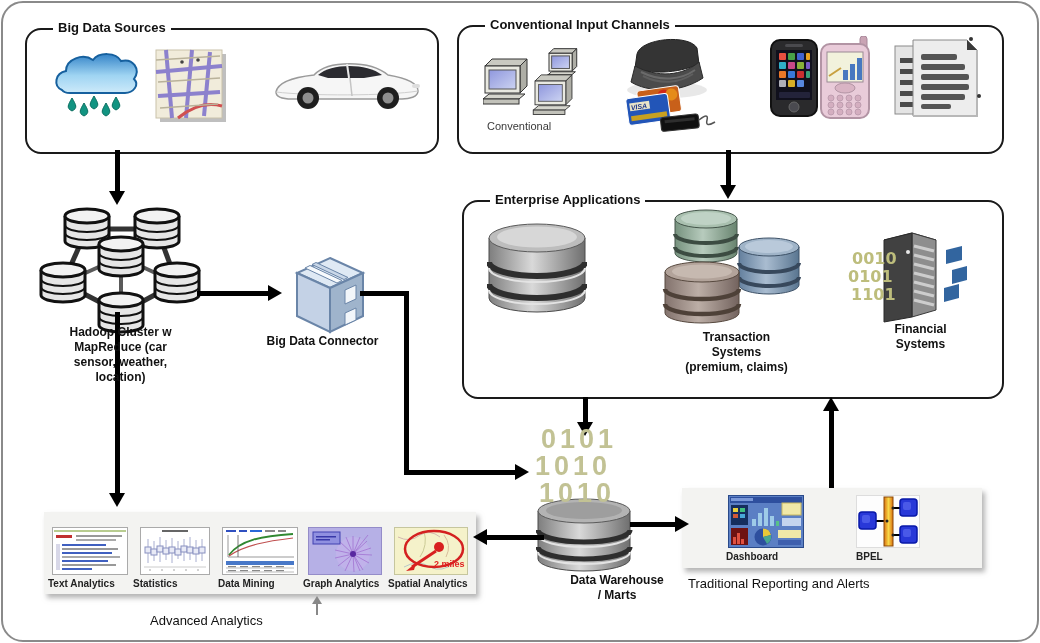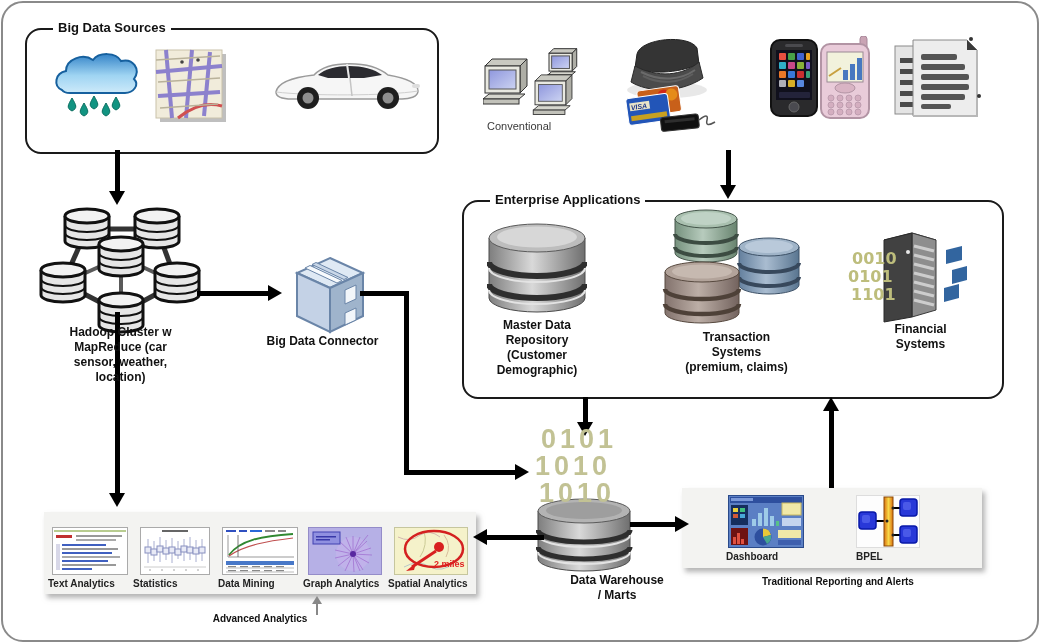--- a/index.html
+++ b/index.html
@@ -8,21 +8,21 @@
   #frame{position:absolute;left:1px;top:1px;width:1034px;height:637px;
          border:2px solid #8a8a8a;border-radius:22px;}
   .gbox{position:absolute;border:2px solid #1a1a1a;border-radius:16px;background:#fff;}
   .legend{position:absolute;top:-10px;left:26px;background:#fff;padding:0 5px;
           font-size:13px;font-weight:bold;color:#111;white-space:nowrap;}
   .panel{position:absolute;background:#f3f3f1;box-shadow:3px 4px 5px rgba(120,120,120,.55);}
   .lbl{position:absolute;font-size:12px;font-weight:bold;color:#111;
        text-align:center;line-height:1.25;}
   .small-lbl{position:absolute;font-size:10px;font-weight:bold;color:#222;
        line-height:1.1;}
-  .sect-title{position:absolute;font-size:10px;font-weight:bold;color:#111;text-align:center;}
+  .sect-title{position:absolute;font-size:13px;font-weight:normal;color:#111;}
   .ws-lbl{position:absolute;font-size:11px;color:#3a3a3a;}
   .icon{position:absolute;}
   
   .hline,.vline{position:absolute;background:#000;z-index:3;}
   .ah{position:absolute;width:0;height:0;z-index:3;}
   .ah.down{border-left:8px solid transparent;border-right:8px solid transparent;border-top:14px solid #000;}
   .ah.up{border-left:8px solid transparent;border-right:8px solid transparent;border-bottom:14px solid #000;}
   .ah.right{border-top:8px solid transparent;border-bottom:8px solid transparent;border-left:14px solid #000;}
   .ah.left{border-top:8px solid transparent;border-bottom:8px solid transparent;border-right:14px solid #000;}
   .gray-up{border-left:5px solid transparent;border-right:5px solid transparent;border-bottom:8px solid #888;}
@@ -72,20 +72,23 @@
           <stop offset="0.5" stop-color="#f8d848"></stop>
           <stop offset="1" stop-color="#d97010"></stop>
       </linearGradient>
     </defs>
   </svg>
 
   <div class="gbox" style="left:25px;top:28px;width:410px;height:122px;">
     <span class="legend">Big Data Sources</span>
   </div>
 
+  <div class="gbox" style="left:457px;top:25px;width:543px;height:125px;">
+    <span class="legend">Conventional Input Channels</span>
+  </div>
 
   <div class="gbox" style="left:462px;top:200px;width:538px;height:195px;">
     <span class="legend">Enterprise Applications</span>
   </div>
 
   <svg class="icon" style="left:48px;top:50px;" width="95" height="78" viewBox="0 0 95 78">
     <path d="M14,40 C5,36 7,23 18,21 C18,9 35,3 45,10 C51,2 68,2 73,11 C85,8 93,19 86,29 C92,35 85,43 77,43 L22,43 C16,43 14,40 14,40 Z" fill="url(#gCloud)" stroke="#16609e" stroke-width="2"></path>
     <g fill="#129482" stroke="#0a6e60" stroke-width="1">
       <path d="M24,48 c4,7 6,10 0,13 c-6,-3 -4,-6 0,-13 z"></path>
       <path d="M36,53 c4,7 6,10 0,13 c-6,-3 -4,-6 0,-13 z"></path>
@@ -255,21 +258,20 @@
 
   <svg class="icon" style="left:487px;top:222px;" width="100" height="94" viewBox="0 0 100 94">
     <path d="M2,16 L2,76 A48,14 0 0 0 98,76 L98,16" fill="url(#gCyl)" stroke="#4a4a4a"></path>
     <path d="M2,40 A48,14 0 0 0 98,40" stroke="#2e2e2e" stroke-width="6" fill="none"></path>
     <path d="M2,62 A48,14 0 0 0 98,62" stroke="#2e2e2e" stroke-width="6" fill="none"></path>
     <path d="M2,46 A48,14 0 0 0 98,46" stroke="#e3e3e3" stroke-width="2" fill="none"></path>
     <path d="M2,68 A48,14 0 0 0 98,68" stroke="#e3e3e3" stroke-width="2" fill="none"></path>
     <ellipse cx="50" cy="16" rx="48" ry="14" fill="#bdbdbd" stroke="#5a5a5a"></ellipse>
     <ellipse cx="50" cy="15" rx="40" ry="10.5" fill="#d7d7d7"></ellipse>
   </svg>
-  <div class="lbl" style="left:482px;top:318px;width:110px;">Master Data Repository (Customer Demographic)</div>
 
   <svg class="icon" style="left:660px;top:205px;" width="150" height="122" viewBox="0 0 150 122">
     <g transform="translate(14,4)">
       <path d="M1,10 L1,44 A31,9 0 0 0 63,44 L63,10" fill="url(#gGreen)" stroke="#44554a"></path>
       <path d="M1,25 A31,9 0 0 0 63,25" stroke="#3c4c42" stroke-width="4" fill="none"></path>
       <path d="M1,38 A31,9 0 0 0 63,38" stroke="#3c4c42" stroke-width="4" fill="none"></path>
       <ellipse cx="32" cy="10" rx="31" ry="9" fill="#a9c0af" stroke="#44554a"></ellipse>
       <ellipse cx="32" cy="9.5" rx="25" ry="6.5" fill="#bfd2c5"></ellipse>
     </g>
     <g transform="translate(78,32)">

